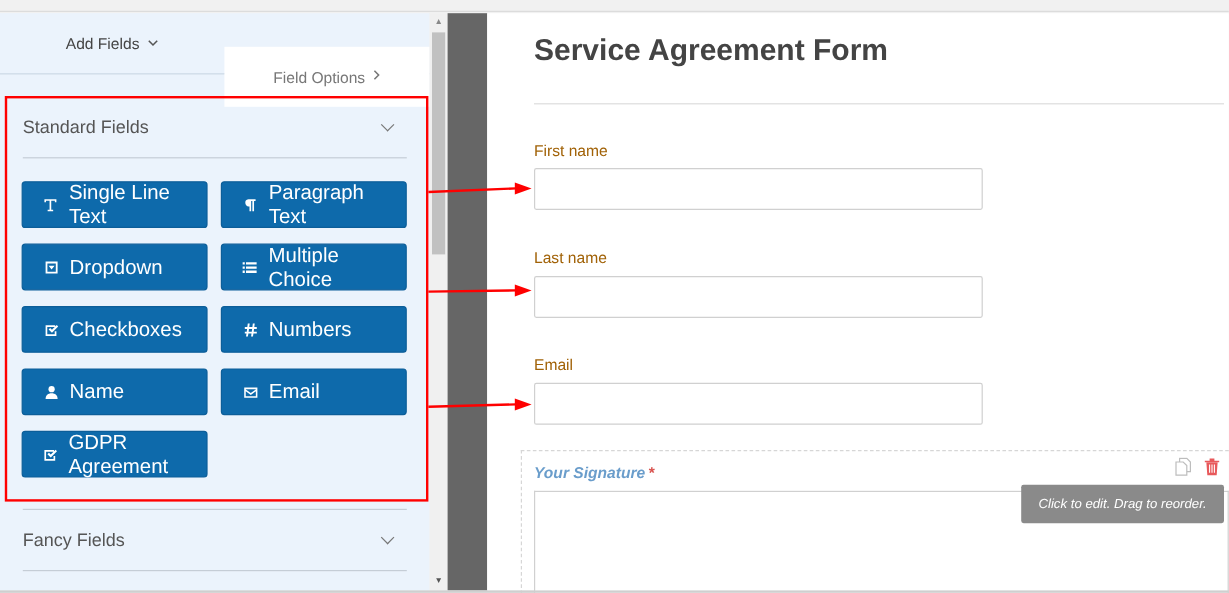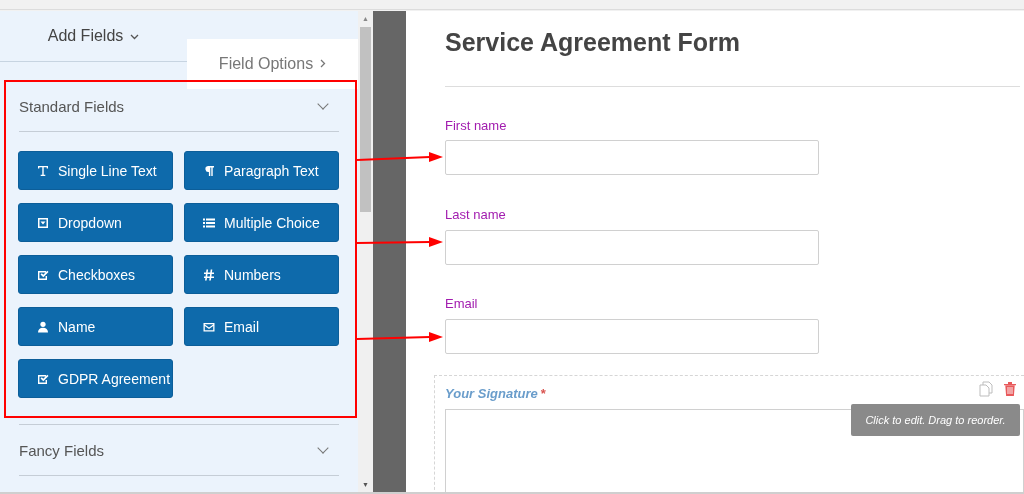--- a/index.html
+++ b/index.html
@@ -3,49 +3,49 @@
 <meta charset="utf-8">
 <style>
   * { box-sizing: border-box; margin: 0; padding: 0; }
   html, body { width: 1024px; height: 494px; overflow: hidden; background: #f1f1f1; font-family: "Liberation Sans", sans-serif; }
   .root { position: absolute; left: 0; top: 0; width: 1024px; height: 494px; }
   .topbar { position: absolute; left: 0; top: 0; width: 1024px; height: 10px; background: #f1f1f1; border-bottom: 1px solid #dcdcdc; }
 
   
   .left-panel { position: absolute; left: 0; top: 11px; width: 358px; height: 481px; background: #ebf3fc; }
   .tabs { position: absolute; left: 0; top: 0; width: 358px; height: 51px; border-bottom: 1px solid #c7d4e1; }
-  .tab { position: absolute; top: 0; height: 50px; display: flex; align-items: center; justify-content: center; font-size: 16px; color: #444; cursor: pointer; }
+  .tab { position: absolute; top: 0; height: 50px; display: flex; align-items: center; justify-content: center; font-size: 13px; color: #444; cursor: pointer; }
   .tab.add { left: 0; width: 187px; background: #ebf3fc; }
   .tab.options { left: 187px; width: 171px; background: #ffffff; color: #777; margin-top: 28px; }
   .tab .chev { margin-left: 7px; font-size: 11px; }
 
   .section-head { position: absolute; left: 19px; width: 320px; height: 50px; display: flex; align-items: center; justify-content: space-between; font-size: 15px; color: #555; cursor: pointer; }
   .section-head .chev-down { width: 8px; height: 8px; border-right: 1.5px solid #777; border-bottom: 1.5px solid #777; transform: rotate(45deg); margin-right: 12px; margin-top: -4px; }
   .divider { position: absolute; left: 19px; width: 320px; height: 1px; background: #c5cdd6; }
 
-  .field-btn { position: absolute; width: 155px; height: 39px; background: #0e6aab; border-radius: 3px; color: #fff; font-size: 14px; display: flex; align-items: center; padding-left: 17px; cursor: pointer; border: 1px solid #0c5e99; }
+  .field-btn { position: absolute; width: 155px; height: 39px; background: #0e6aab; border-radius: 3px; color: #fff; font-size: 17px; display: flex; align-items: center; padding-left: 17px; cursor: pointer; border: 1px solid #0c5e99; }
   .field-btn .ico { width: 13px; height: 13px; margin-right: 9px; display: inline-flex; align-items: center; justify-content: center; }
   .field-btn .ico svg { width: 12px; height: 12px; fill: #fff; }
 
   .highlight-box { position: absolute; left: 4px; top: 80px; width: 353px; height: 338px; border: 2px solid #ff0000; pointer-events: none; }
 
   
   .scrollbar { position: absolute; left: 358px; top: 11px; width: 15px; height: 481px; background: #f0f0f0; }
   .scroll-up, .scroll-down { position: absolute; left: 0; width: 15px; height: 15px; display: flex; align-items: center; justify-content: center; font-size: 7px; color: #888; cursor: pointer; }
   .scroll-up { top: 0; }
   .scroll-down { bottom: 0; color: #555; }
   .scroll-thumb { position: absolute; left: 2px; top: 16px; width: 11px; height: 185px; background: #c1c1c1; cursor: pointer; }
 
   .gutter { position: absolute; left: 373px; top: 11px; width: 33px; height: 481px; background: #666666; }
 
   
   .preview { position: absolute; left: 406px; top: 11px; width: 618px; height: 481px; background: #ffffff; }
   .form-title { position: absolute; left: 39px; top: 17px; font-size: 25px; font-weight: bold; color: #444; font-family: "Liberation Sans", sans-serif; }
   .title-rule { position: absolute; left: 39px; top: 75px; width: 575px; height: 1px; background: #dddddd; }
-  .f-label { position: absolute; left: 39px; font-size: 13px; color: #a21caf; }
+  .f-label { position: absolute; left: 39px; font-size: 13px; color: #a16207; }
   .f-input { position: absolute; left: 39px; width: 374px; height: 35px; border: 1px solid #d0d0d0; border-radius: 2px; background: #fff; cursor: text; }
 
   .sig-wrap { position: absolute; left: 28px; top: 364px; width: 590px; height: 120px; border: 1px dashed #d6d6d6; border-right: none; border-bottom: none; }
   .sig-label { position: absolute; left: 39px; top: 375px; font-size: 13px; font-weight: bold; font-style: italic; color: #6a9dcb; }
   .sig-label .req { color: #d9534f; font-style: normal; margin-left: 3px; }
   .sig-box { position: absolute; left: 39px; top: 398px; width: 579px; height: 90px; border: 1px solid #d0d0d0; border-bottom: none; background: #fff; }
   .dup-icon { position: absolute; left: 572px; top: 370px; width: 16px; height: 16px; cursor: pointer; }
   .trash-icon { position: absolute; left: 597px; top: 370px; width: 14px; height: 16px; cursor: pointer; }
   .tooltip { position: absolute; left: 444px; top: 393px; width: 169px; height: 32px; background: #8a8a8a; border-radius: 2px; color: #fff; font-size: 11px; font-style: italic; display: flex; align-items: center; justify-content: center; }
 

